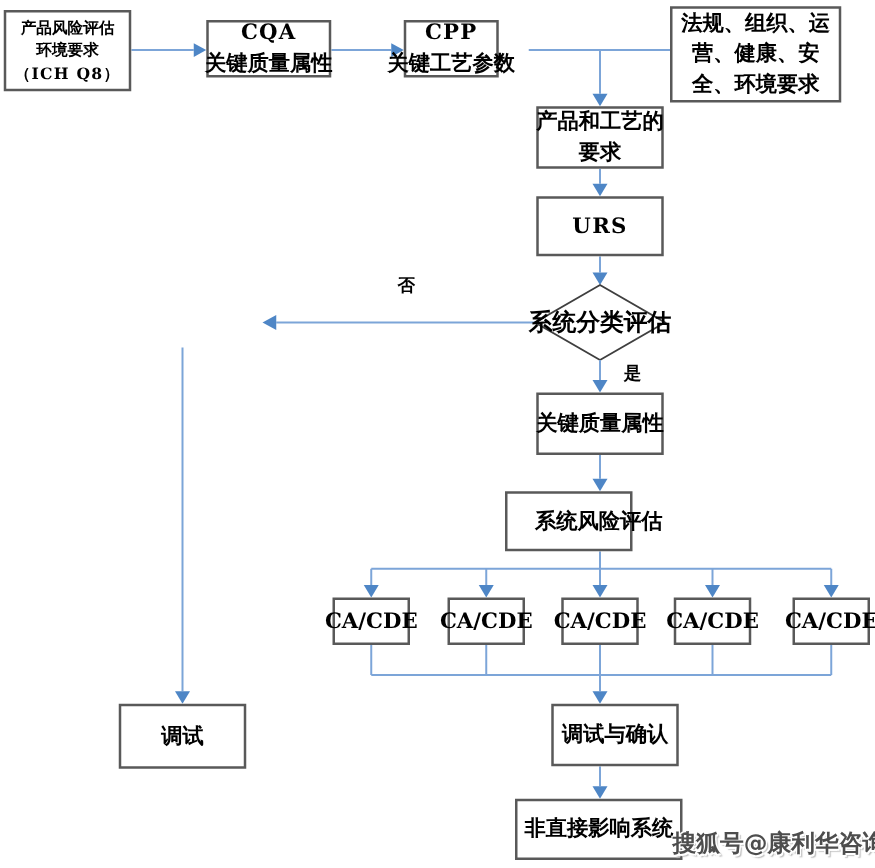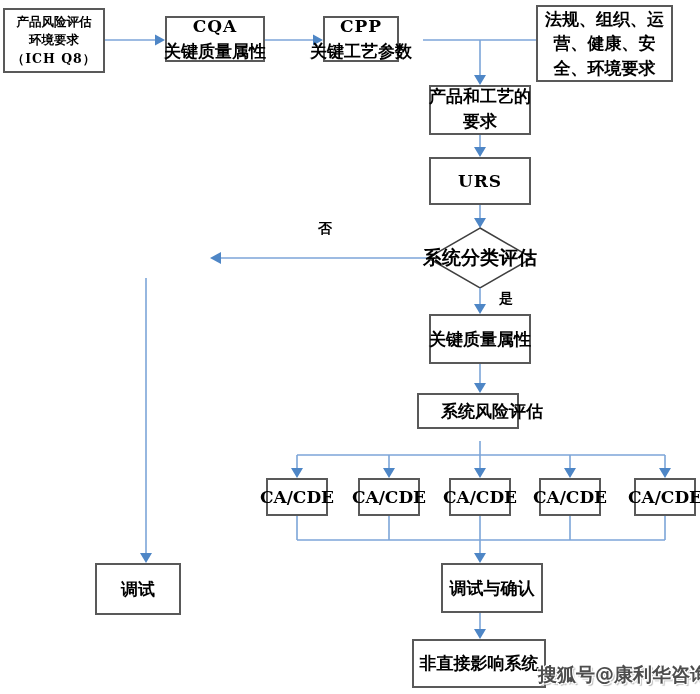--- a/index.html
+++ b/index.html
@@ -181,21 +181,21 @@
   <div class="diamond-text">系统分类评估</div>
 
   <div class="free-label" style="left:308px; top:220px; width:34px;">否</div>
   <div class="free-label" style="left:494px; top:290px; width:24px;">是</div>
 
 
   <div class="node" style="left:429px; top:314px; width:102px; height:50px;">
     <span>关键质量属性</span>
   </div>
 
-  <div class="node" style="left:417px; top:393px; width:102px; height:36px;padding-left:48px;">
+  <div class="node" style="left:404px; top:393px; width:102px; height:48px;padding-left:48px;">
     <span>系统风险评估</span>
   </div>
 
   <div class="node" style="left:266px; top:478px; width:62px; height:38px;">
     <span class="latin" style="letter-spacing:0;">CA/CDE</span>
   </div>
   <div class="node" style="left:358px; top:478px; width:62px; height:38px;">
     <span class="latin" style="letter-spacing:0;">CA/CDE</span>
   </div>
   <div class="node" style="left:449px; top:478px; width:62px; height:38px;">
@@ -209,19 +209,19 @@
   </div>
 
   <div class="node" style="left:441px; top:563px; width:102px; height:50px;">
     <span>调试与确认</span>
   </div>
 
   <div class="node" style="left:412px; top:639px; width:134px; height:49px;">
     <span>非直接影响系统</span>
   </div>
 
-  <div class="node" style="left:95px; top:563px; width:86px; height:52px;">
+  <div class="node" style="left:95px; top:563px; width:102px; height:52px;">
     <span>调试</span>
   </div>
 
   <div class="watermark">搜狐号@康利华咨询</div>
 
 </div>
 
 </body></html>

